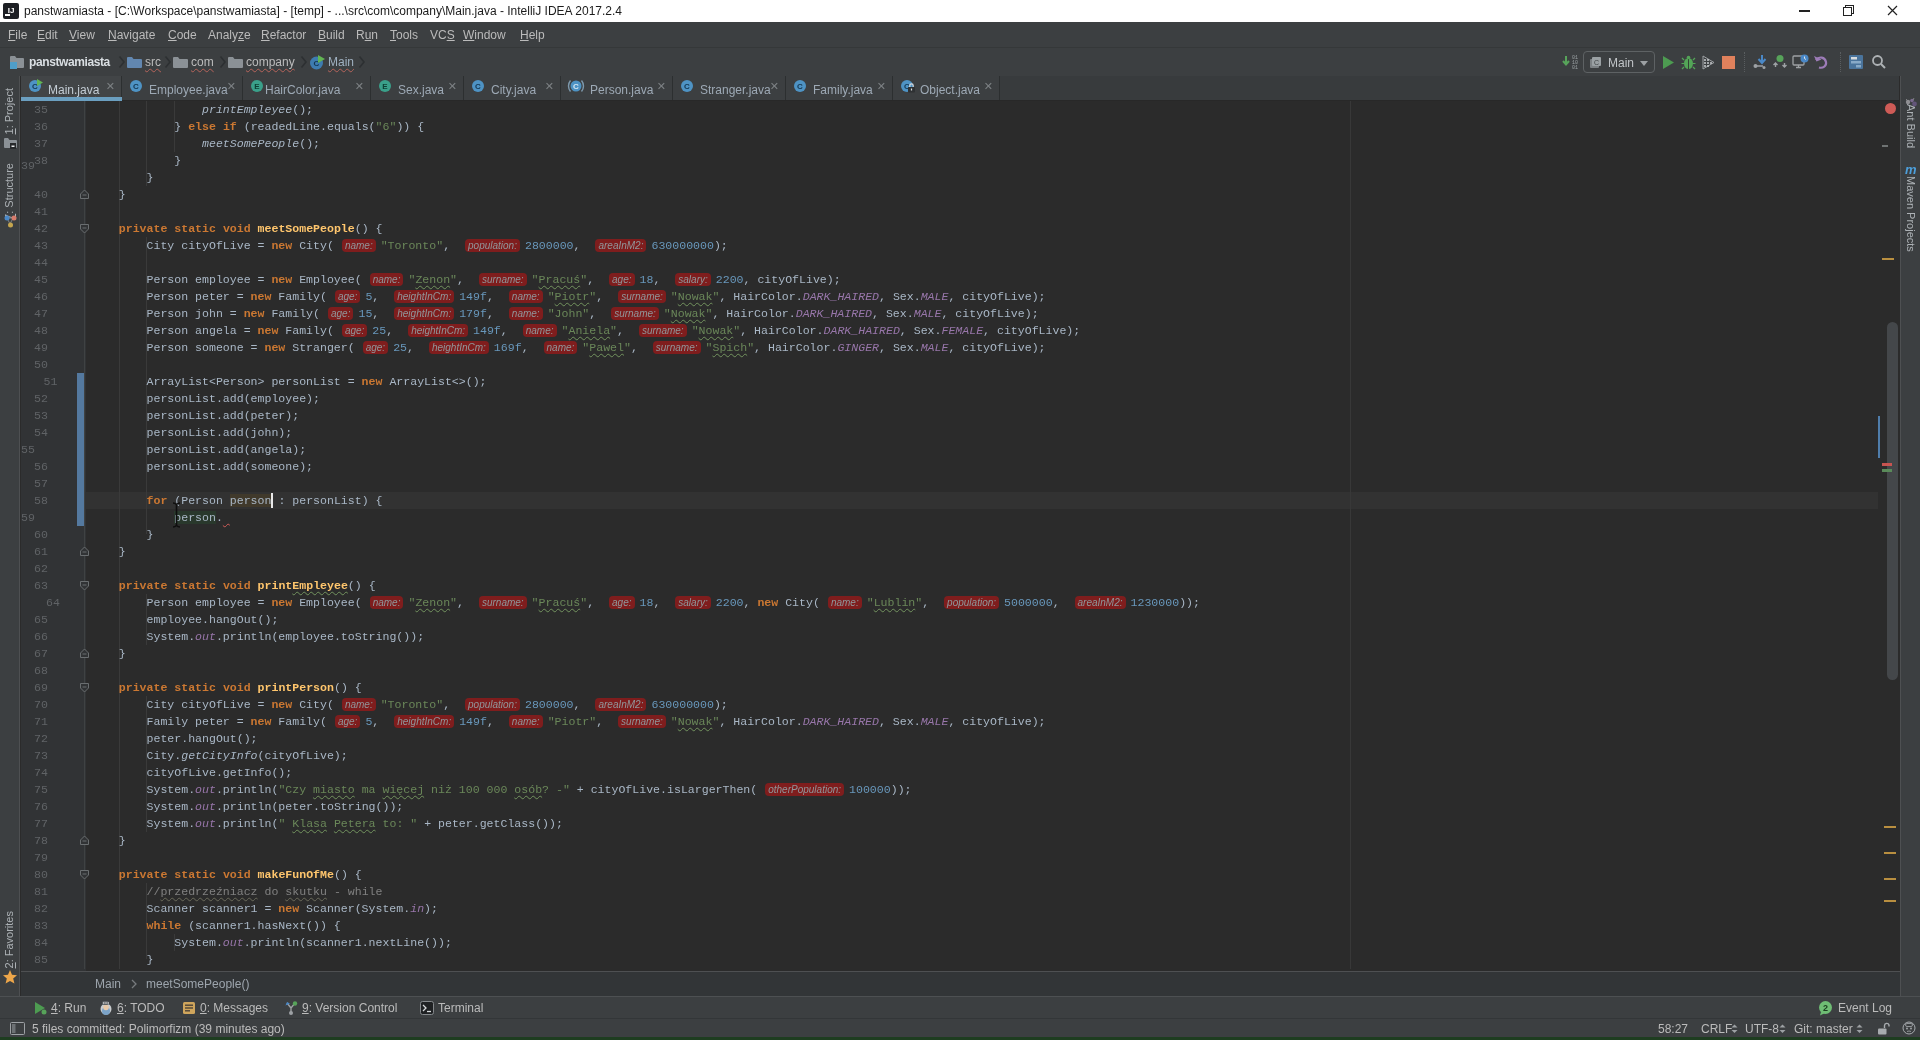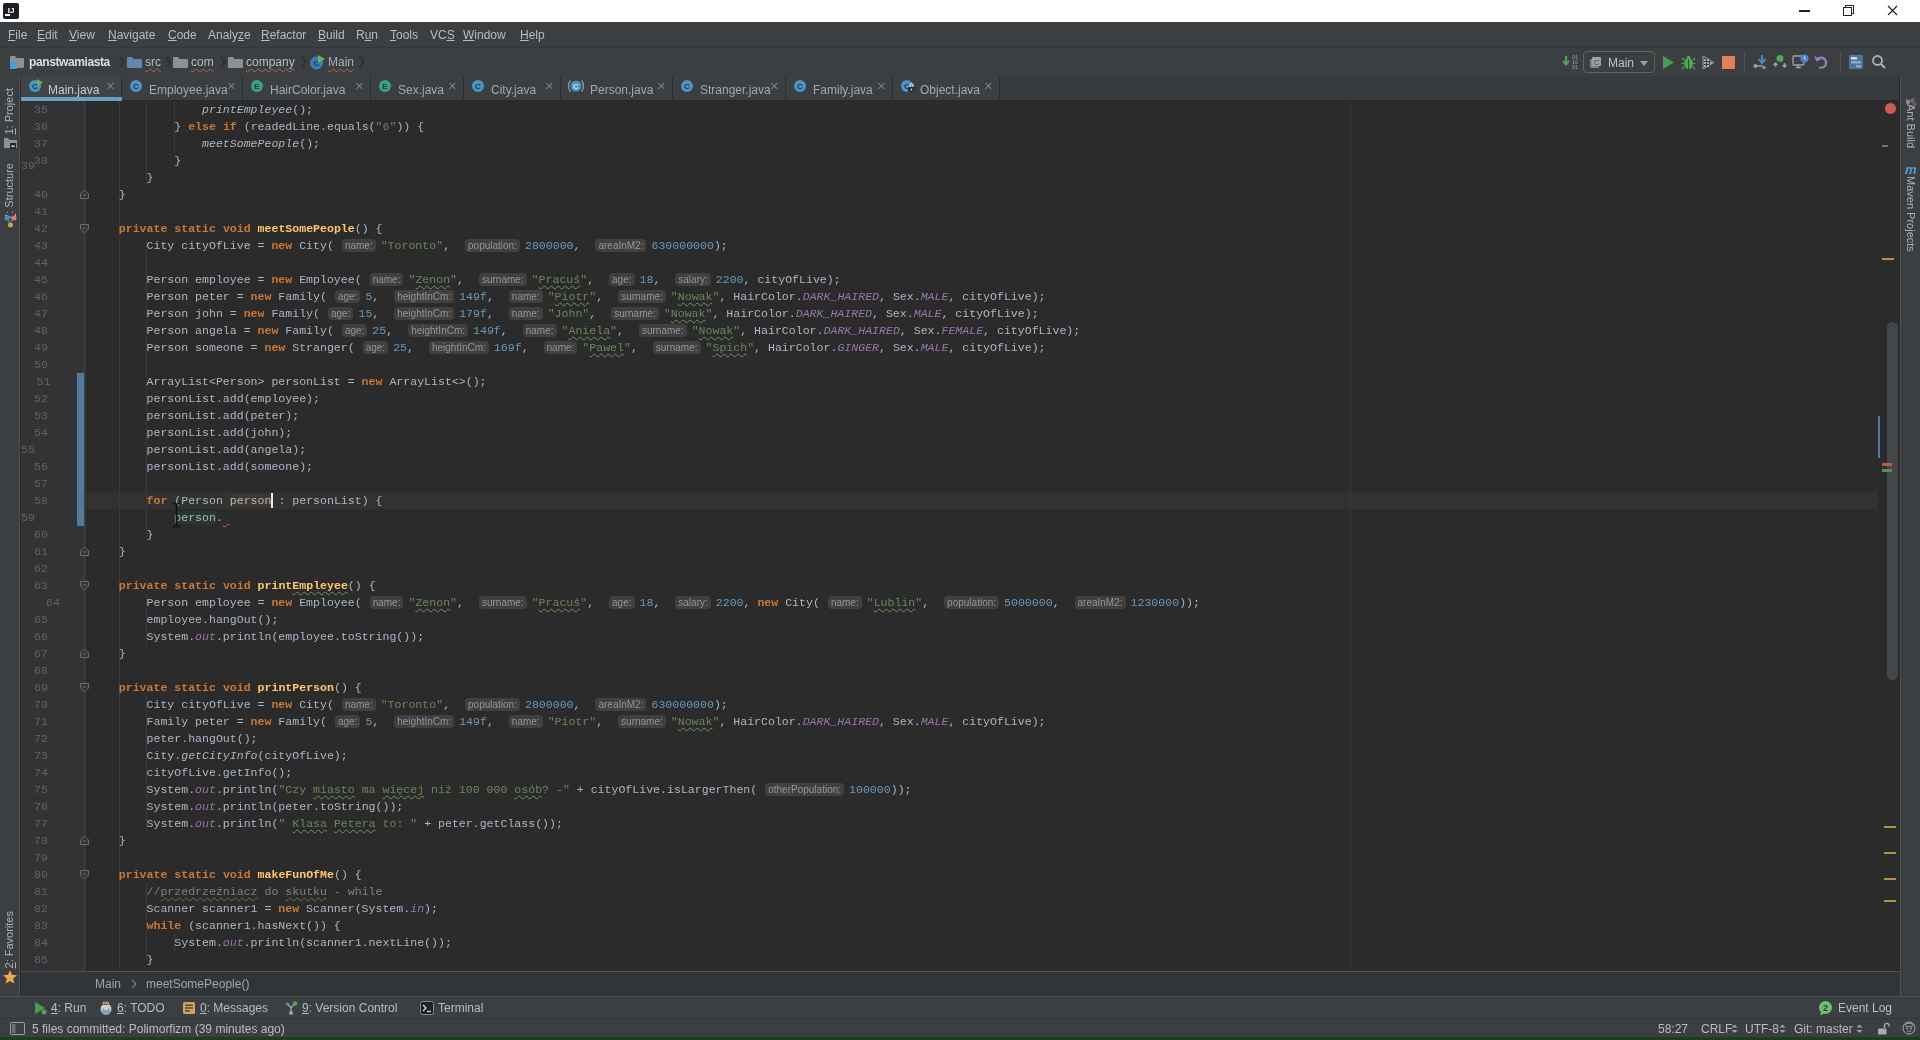--- a/index.html
+++ b/index.html
@@ -22,34 +22,35 @@
 #gutter { position:absolute;left:0;top:0;width:65px;height:870px;background:#313335; }
 #gutnum { position:absolute;left:0;top:0;width:48px;color:#606366;font-family:"Liberation Mono",monospace;font-size:11.57px;line-height:17px; }
 .cl { position:absolute; left:70px; white-space:pre; font-family:"Liberation Mono",monospace; font-size:11.57px; line-height:17px; color:#a9b7c6; }
 
 .k { color:#cc7832; font-weight:bold; }
 .s { color:#6a8759; }
 .n { color:#6897bb; }
 .m { color:#ffc66d; font-weight:bold; }
 .c { color:#808080; }
 .f { color:#9876aa; font-style:italic; }
-.h { font-family:"Liberation Sans",sans-serif; font-size:10px; line-height:11px; background:#404040; color:#91969a; border-radius:4px; padding:1px 3px; margin:0 5px 0 8px; }
+.h { font-family:"Liberation Sans",sans-serif; font-size:10px; line-height:11px; background:#7f1d1d; color:#91969a; border-radius:4px; padding:1px 3px; margin:0 5px 0 8px;font-style:italic; }
 u.w { text-decoration:underline; text-decoration-style:wavy; text-decoration-color:#72935e; text-decoration-thickness:1px; text-underline-offset:2px; }
 u.wc { text-decoration:underline; text-decoration-style:wavy; text-decoration-color:#6a6a5a; text-decoration-thickness:1px; text-underline-offset:2px; }
 u.we { text-decoration:underline; text-decoration-style:wavy; text-decoration-color:#cf5b56; text-decoration-thickness:1px; text-underline-offset:2px; }
 u.wr { text-decoration:underline; text-decoration-style:wavy; text-decoration-color:#b4635a; text-decoration-thickness:1px; text-underline-offset:2px; }
 .hw { background:#40392b; }
 .hg { background:#29382c; }
 #bread { left:21px;top:972px;width:1879px;height:24px;background:#323537;color:#9da5ad;font-size:12px; }
 #toolwin { left:0;top:996px;width:1920px;height:22px;background:#3c3f41;border-top:1px solid #4d5052;color:#bbbbbb;font-size:12px; }
 #status { left:0;top:1018px;width:1920px;height:19px;background:#3c3f41;border-top:1px solid #333638;color:#bbbbbb;font-size:12px; }
 #green { left:0;top:1037px;width:1920px;height:3px;background:#1e3d20; }
 </style></head><body>
 <div class="abs" id="title">
     <div class="abs" style="left:3px;top:3px;width:16px;height:16px;background:#1d1f24;border-radius:2px;color:#fff;font-size:8px;font-weight:bold;text-align:center;line-height:15px">IJ<div class="abs" style="left:2px;top:11px;width:5px;height:2px;background:#fff"></div></div>
+    <span class="abs" style="left:24px;top:4px">panstwamiasta - [C:\Workspace\panstwamiasta] - [temp] - ...\src\com\company\Main.java - IntelliJ IDEA 2017.2.4</span>
     <div class="abs" style="left:1799px;top:10px;width:11px;height:1.5px;background:#222"></div>
     <svg class="abs" style="left:1843px;top:5px" width="11" height="11">
       <rect x="2.5" y="0.5" width="8" height="8" fill="none" stroke="#222"></rect>
       <rect x="0.5" y="2.5" width="8" height="8" fill="#fff" stroke="#222"></rect>
     </svg>
     <svg class="abs" style="left:1887px;top:5px" width="11" height="11">
       <path d="M1 1 L10 10 M10 1 L1 10" stroke="#222" stroke-width="1.2"></path>
     </svg>
   </div>
 <div class="abs" id="menu">
@@ -183,21 +184,21 @@
         <text x="8" y="10" font-size="8" fill="#123652" text-anchor="middle" font-family="Liberation Sans" font-weight="bold">C</text>
         <path d="M10 0 L16 3.5 L10 7 Z" fill="#62b553"></path>
       </svg><span class="tx" style="margin-left:5px;color:#c3ccd4;"><u class="wr">Main.java</u></span><span class="x" style="position:absolute;right:6px">✕</span></div>
     <div class="tab" style="left:101px;width:121px;padding:0 6px"><svg class="ic" width="16" height="14">
         <circle cx="8" cy="7" r="6" fill="#4e93c4"></circle>
         <text x="8" y="10" font-size="8" fill="#123652" text-anchor="middle" font-family="Liberation Sans" font-weight="bold">C</text>
       </svg><span class="tx" style="margin-left:5px;">Employee.java</span><span class="x" style="position:absolute;right:6px">✕</span></div>
     <div class="tab" style="left:222px;width:128px;padding:0 6px"><svg class="ic" width="16" height="14">
         <circle cx="8" cy="7" r="6" fill="#3aa08a"></circle>
         <text x="8" y="10" font-size="8" fill="#0d3f33" text-anchor="middle" font-family="Liberation Sans" font-weight="bold">E</text>
-      </svg><span class="tx" style="margin-left:5px;">HairColor.java</span><span class="x" style="position:absolute;right:6px">✕</span></div>
+      </svg><span class="tx" style="">HairColor.java</span><span class="x" style="position:absolute;right:6px">✕</span></div>
     <div class="tab" style="left:350px;width:93px;padding:0 6px"><svg class="ic" width="16" height="14">
         <circle cx="8" cy="7" r="6" fill="#3aa08a"></circle>
         <text x="8" y="10" font-size="8" fill="#0d3f33" text-anchor="middle" font-family="Liberation Sans" font-weight="bold">E</text>
       </svg><span class="tx" style="margin-left:5px;">Sex.java</span><span class="x" style="position:absolute;right:6px">✕</span></div>
     <div class="tab" style="left:443px;width:97px;padding:0 6px"><svg class="ic" width="16" height="14">
         <circle cx="8" cy="7" r="6" fill="#4e93c4"></circle>
         <text x="8" y="10" font-size="8" fill="#123652" text-anchor="middle" font-family="Liberation Sans" font-weight="bold">C</text>
       </svg><span class="tx" style="margin-left:5px;">City.java</span><span class="x" style="position:absolute;right:6px">✕</span></div>
     <div class="tab" style="left:540px;width:112px;padding:0 6px"><svg class="ic" width="18" height="14">
         <path d="M3.5 1.5 Q1.5 4 1.5 7 Q1.5 10 3.5 12.5" fill="none" stroke="#7d99ad" stroke-width="1.4"></path>
@@ -312,21 +313,21 @@
       <div style="position:absolute;top:102px;left:0;width:27px;text-align:right">41</div>
       <div style="position:absolute;top:119px;left:0;width:27px;text-align:right">42</div>
       <div style="position:absolute;top:136px;left:0;width:27px;text-align:right">43</div>
       <div style="position:absolute;top:153px;left:0;width:27px;text-align:right">44</div>
       <div style="position:absolute;top:170px;left:0;width:27px;text-align:right">45</div>
       <div style="position:absolute;top:187px;left:0;width:27px;text-align:right">46</div>
       <div style="position:absolute;top:204px;left:0;width:27px;text-align:right">47</div>
       <div style="position:absolute;top:221px;left:0;width:27px;text-align:right">48</div>
       <div style="position:absolute;top:238px;left:0;width:27px;text-align:right">49</div>
       <div style="position:absolute;top:255px;left:0;width:27px;text-align:right">50</div>
-      <div style="position:absolute;top:272px;left:9px;width:27px;text-align:center">51</div>
+      <div style="position:absolute;top:272px;left:16px;width:27px;text-align:center">51</div>
       <div style="position:absolute;top:289px;left:0;width:27px;text-align:right">52</div>
       <div style="position:absolute;top:306px;left:0;width:27px;text-align:right">53</div>
       <div style="position:absolute;top:323px;left:0;width:27px;text-align:right">54</div>
       <div style="position:absolute;top:340px;left:0;width:27px;text-align:left">55</div>
       <div style="position:absolute;top:357px;left:0;width:27px;text-align:right">56</div>
       <div style="position:absolute;top:374px;left:0;width:27px;text-align:right">57</div>
       <div style="position:absolute;top:391px;left:0;width:27px;text-align:right">58</div>
       <div style="position:absolute;top:408px;left:0;width:27px;text-align:left">59</div>
       <div style="position:absolute;top:425px;left:0;width:27px;text-align:right">60</div>
       <div style="position:absolute;top:442px;left:0;width:27px;text-align:right">61</div>

